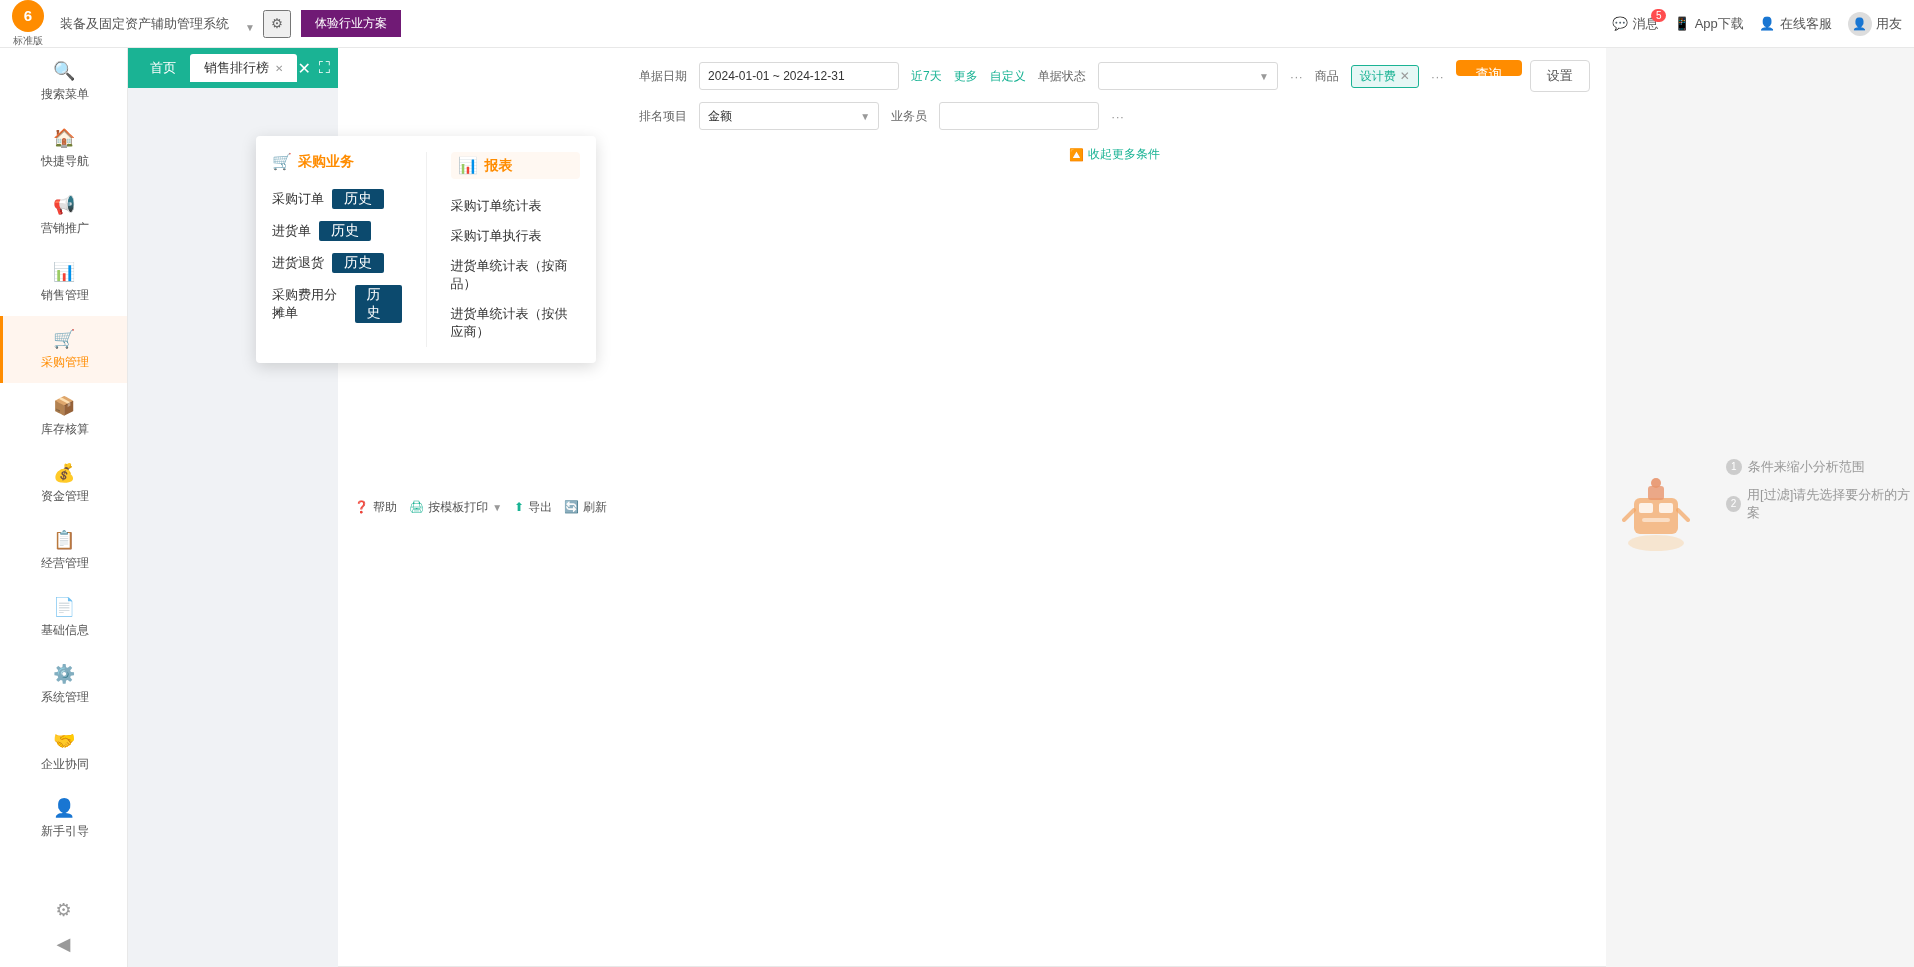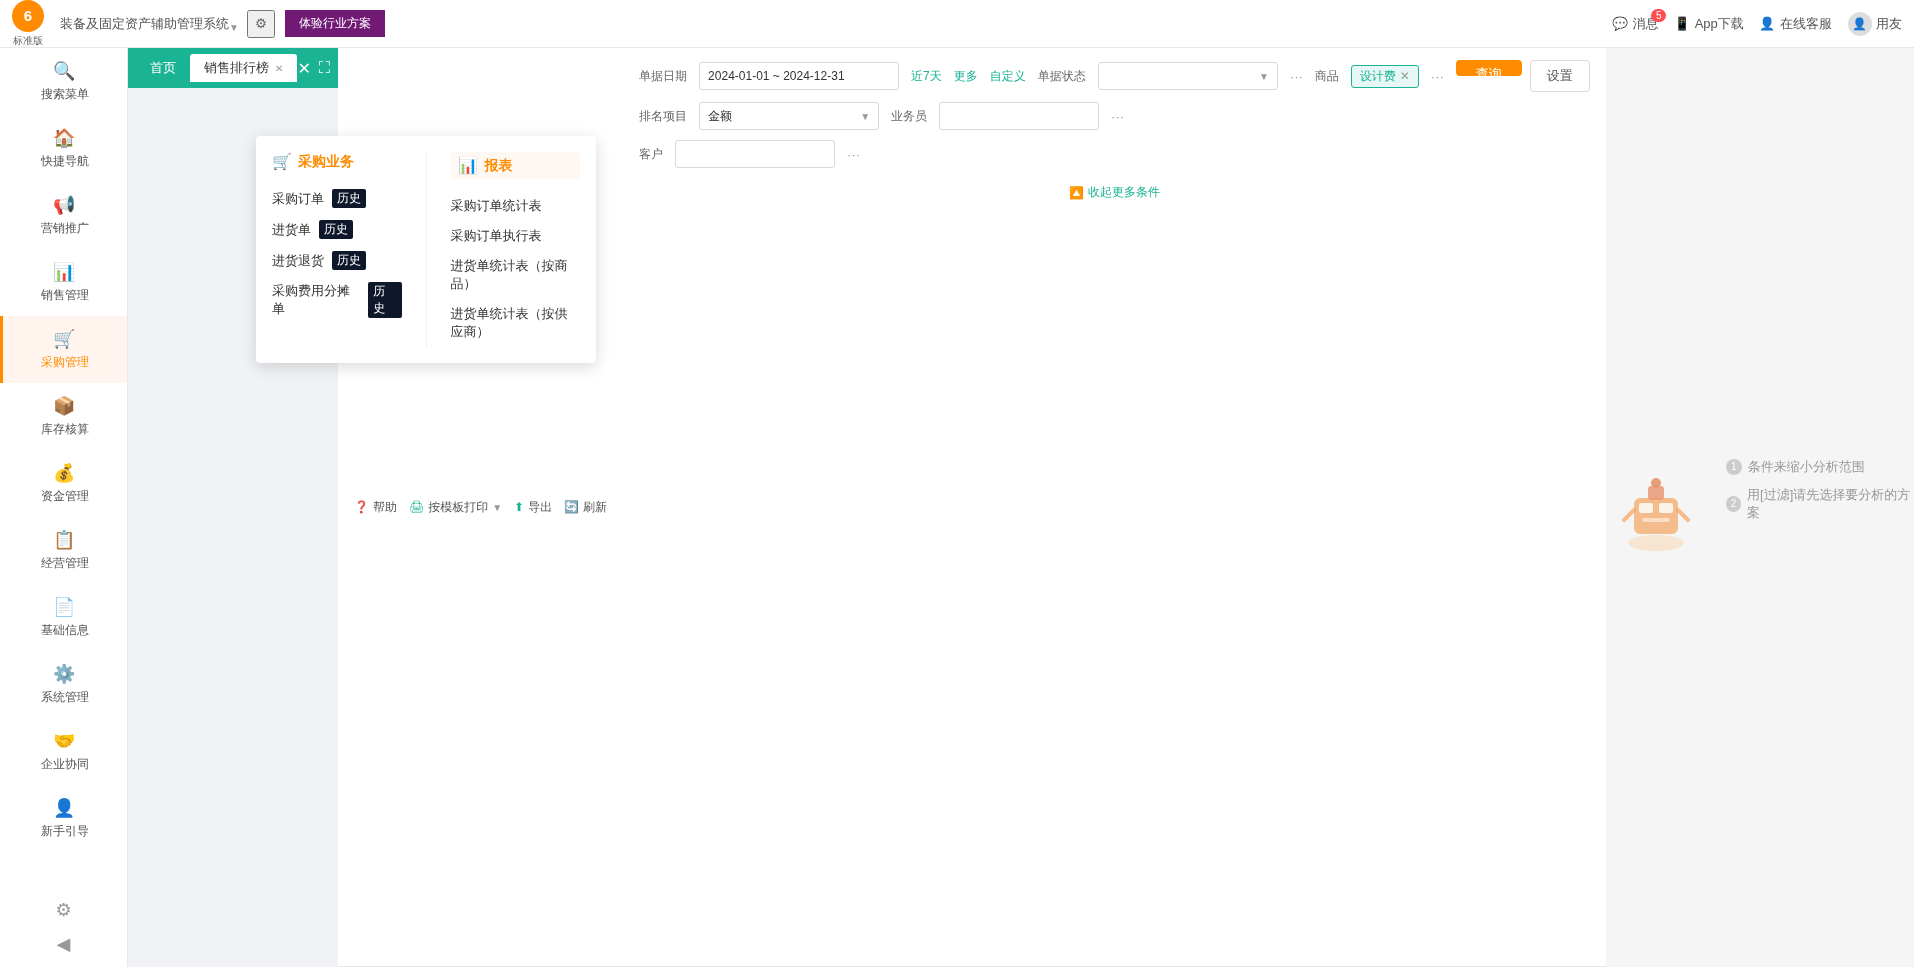--- a/index.html
+++ b/index.html
@@ -9,21 +9,21 @@
     .app-container { display: flex; flex-direction: column; height: 967px; width: 1914px; }
     .top-bar { display: flex; align-items: center; background: #fff; height: 48px; padding: 0 12px; border-bottom: 1px solid #e8e8e8; flex-shrink: 0; z-index: 100; }
     .main-area { display: flex; flex: 1; overflow: hidden; }
     .sidebar { width: 128px; background: #fff; border-right: 1px solid #e8e8e8; display: flex; flex-direction: column; flex-shrink: 0; overflow-y: auto; }
     .content-area { flex: 1; display: flex; overflow: hidden; position: relative; }
 
     
     .logo-area { display: flex; flex-direction: column; align-items: center; margin-right: 16px; }
     .logo-icon { width: 32px; height: 32px; background: #ff8c00; border-radius: 50%; display: flex; align-items: center; justify-content: center; color: white; font-size: 18px; font-weight: bold; }
     .logo-text { font-size: 10px; color: #666; margin-top: 2px; }
-    .system-title { color: #555; font-size: 13px; display: flex; align-items: flex-end; gap: 0; }
+    .system-title { color: #555; font-size: 13px; display: flex; align-items: flex-end; gap: 16px; }
     .dropdown-arrow { color: #999; font-size: 10px; }
     .settings-icon-btn { margin-left: 8px; width: 28px; height: 28px; display: flex; align-items: center; justify-content: center; cursor: pointer; color: #666; }
     .trial-btn { background: #701a75; color: white; border: none; padding: 5px 14px; border-radius: 0; cursor: pointer; font-size: 12px; margin-left: 10px; }
     .top-right { margin-left: auto; display: flex; align-items: center; gap: 16px; }
     .top-right-item { display: flex; align-items: center; gap: 4px; color: #555; font-size: 13px; cursor: pointer; position: relative; }
     .badge { background: #ff4d4f; color: white; border-radius: 10px; padding: 1px 5px; font-size: 10px; position: absolute; top: -6px; right: -8px; }
 
     
     .sidebar-item { display: flex; flex-direction: column; align-items: center; padding: 12px 0; cursor: pointer; color: #555; font-size: 12px; gap: 4px; border-left: 3px solid transparent; }
     .sidebar-item.active { background: #fff5ee; color: #ff8c00; border-left: 3px solid #ff8c00; }
@@ -65,21 +65,21 @@
     .empty-text { color: #999; font-size: 13px; display: flex; align-items: center; gap: 6px; }
     .empty-num { width: 16px; height: 16px; border-radius: 50%; background: #ccc; color: white; font-size: 10px; display: flex; align-items: center; justify-content: center; }
     .empty-state-row { display: flex; flex-direction: row; gap: 20px; align-items: flex-start; }
 
     
     .dropdown-menu { position: absolute; top: 88px; left: 128px; background: #fff; box-shadow: 0 4px 16px rgba(0,0,0,0.15); border-radius: 4px; z-index: 200; display: flex; width: 340px; padding: 16px; gap: 20px; }
     .dropdown-col { flex: 1; }
     .dropdown-col-title { color: #ff8c00; font-size: 14px; font-weight: bold; margin-bottom: 12px; display: flex; align-items: center; gap: 6px; }
     .dropdown-col-title .col-icon { font-size: 16px; }
     .dropdown-item { display: flex; align-items: center; padding: 6px 0; gap: 8px; cursor: pointer; color: #333; font-size: 13px; }
-    .history-badge { background: #0f172a; color: white; font-size: 12px; padding: 1px 5px; border-radius: 2px; }
+    .history-badge { background: #0c4a6e; color: white; font-size: 14px; padding: 1px 12px; border-radius: 2px; }
     .divider-v { width: 1px; background: #f0f0f0; margin: 0 4px; }
   </style>
 </head>
 <body>
 
 <div class="app-container">
 
   <div class="top-bar">
     <div class="logo-area">
       <div class="logo-icon">
@@ -245,25 +245,20 @@
           <div class="filter-select" style="min-width:180px;">
             <span>金额</span>
             <span style="font-size:10px; color:#999;">▼</span>
           </div>
 
           <span class="filter-label">业务员</span>
           <div class="filter-input" style="min-width:160px;"></div>
           <span class="filter-dots">···</span>
         </div>
 
-        <div class="filter-row">
-          <span class="filter-label">客户</span>
-          <div class="filter-input" style="min-width:160px;"></div>
-          <span class="filter-dots">···</span>
-        </div>
 
         <div style="display:flex; justify-content:center;">
           <div class="collapse-btn">
             <span>🔼</span>
             <span>收起更多条件</span>
           </div>
         </div>
       </div>
 
       <div class="main-content">

